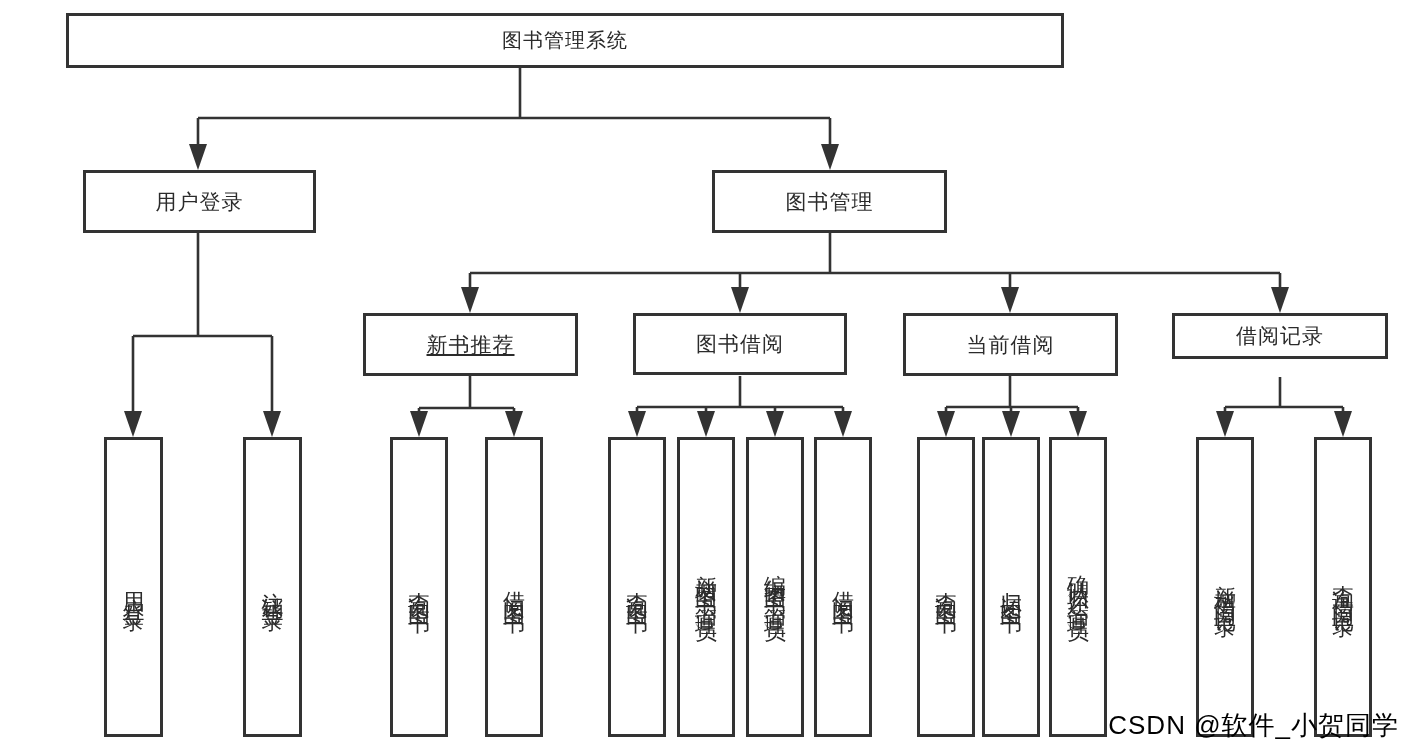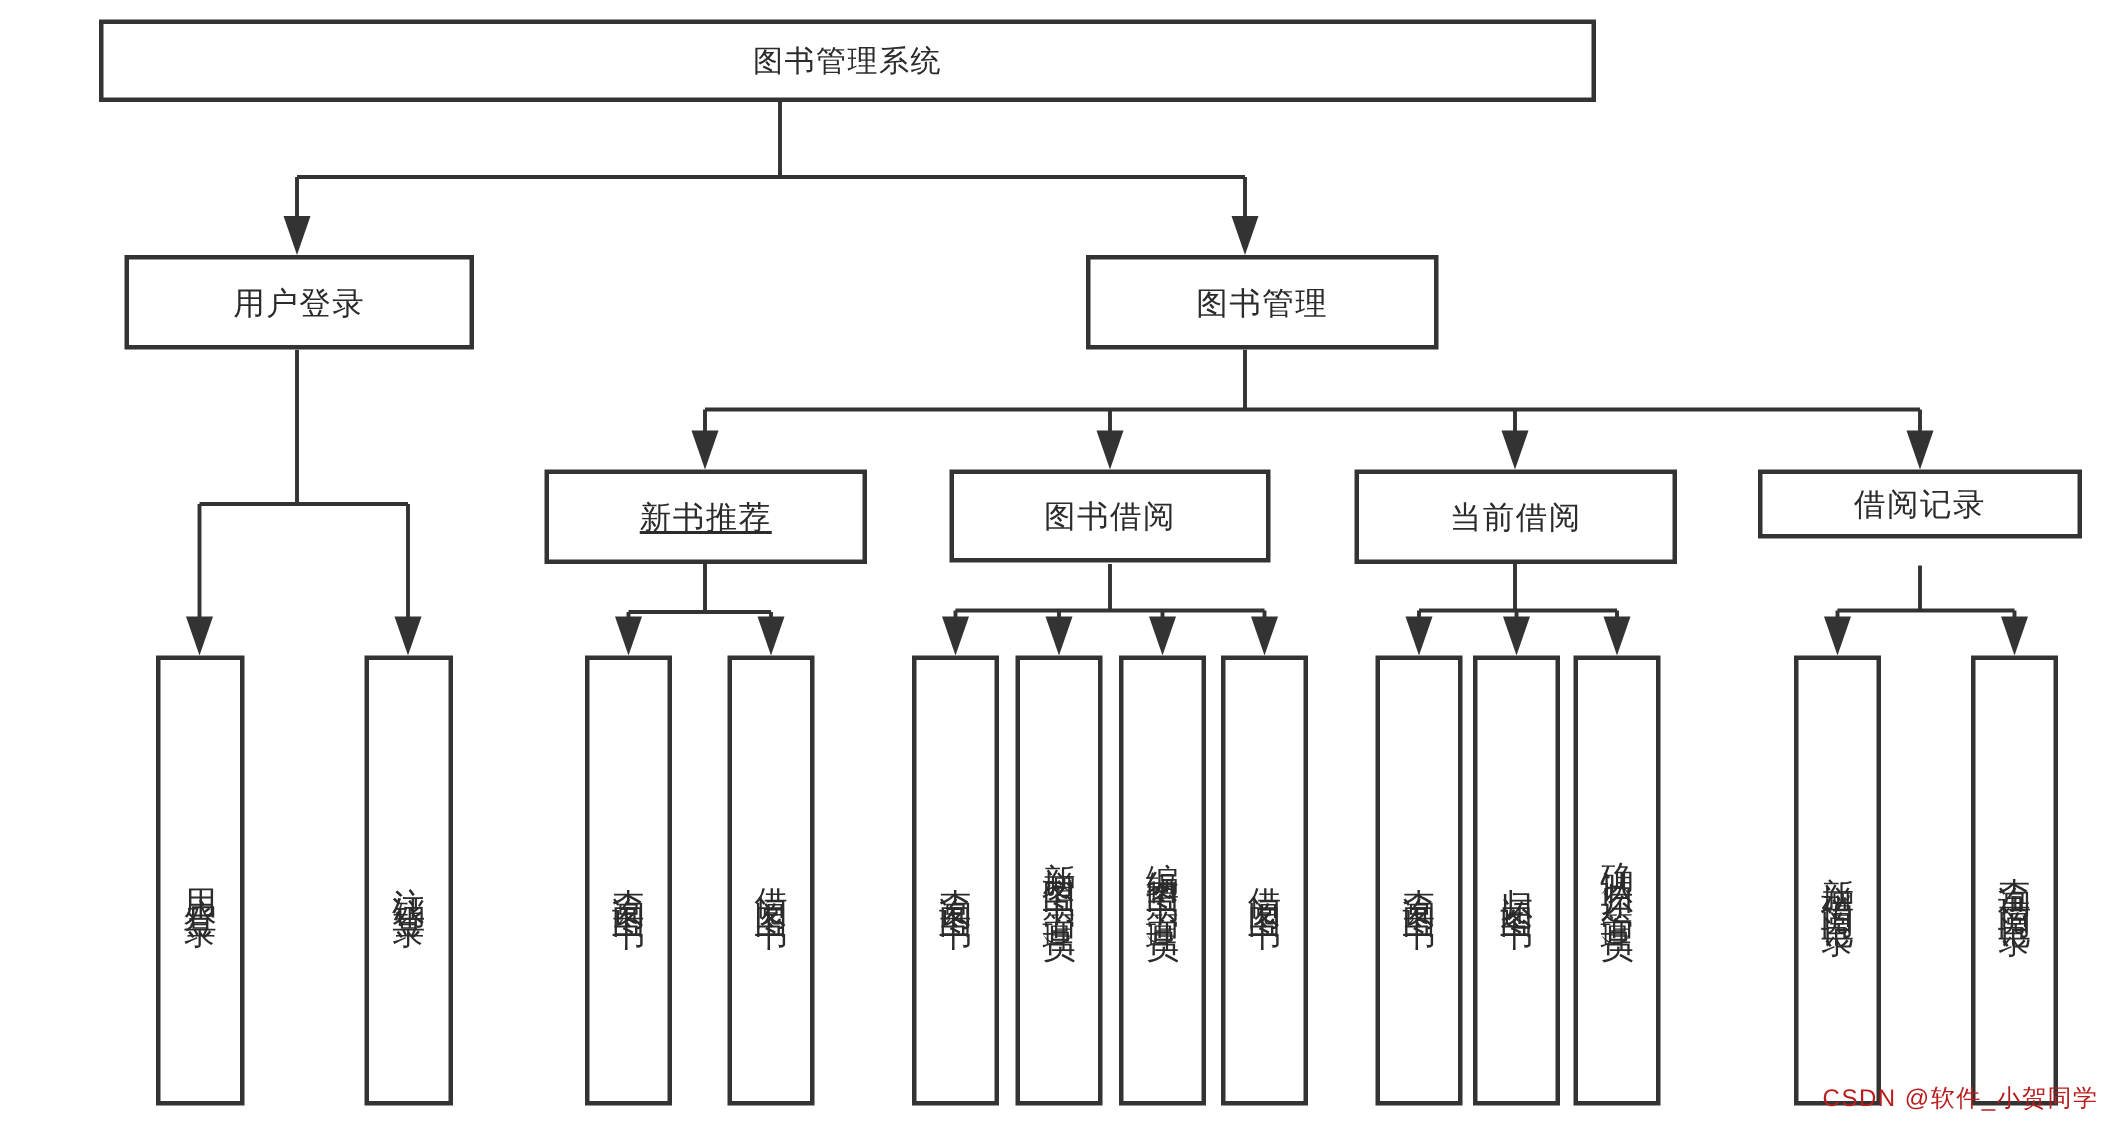--- a/index.html
+++ b/index.html
@@ -48,23 +48,23 @@
     writing-mode: vertical-rl;
     text-orientation: mixed;
     white-space: nowrap;
     font-size: 22px;
     letter-spacing: 0.3em;
   }
   .watermark {
     position: absolute;
     right: 6px;
     bottom: 4px;
-    font-size: 16px;
+    font-size: 26px;
     letter-spacing: 1px;
-    color: #b91c1c;
+    color: #000000;
     z-index: 3;
     white-space: nowrap;
   }
 </style>
 </head>
 <body>
 
 <div class="stage">
 
   <svg class="connectors" viewBox="0 0 1405 747" xmlns="http://www.w3.org/2000/svg">
@@ -98,21 +98,21 @@
     </g>
   </svg>
 
   <div class="box" style="left:22px; top:13px; width:998px; height:55px;margin-left:44px;">
     <span class="root-label">图书管理系统</span>
   </div>
 
   <div class="box" style="left:83px; top:170px; width:233px; height:63px;">
     <span class="hlabel">用户登录</span>
   </div>
-  <div class="box" style="left:712px; top:170px; width:235px; height:63px;margin-left:12px;">
+  <div class="box" style="left:712px; top:170px; width:235px; height:63px;">
     <span class="hlabel">图书管理</span>
   </div>
 
   <div class="box" style="left:363px; top:313px; width:215px; height:63px;text-decoration:underline;">
     <span class="hlabel">新书推荐</span>
   </div>
   <div class="box" style="left:633px; top:313px; width:214px; height:62px;">
     <span class="hlabel">图书借阅</span>
   </div>
   <div class="box" style="left:903px; top:313px; width:215px; height:63px;justify-content:center;">

